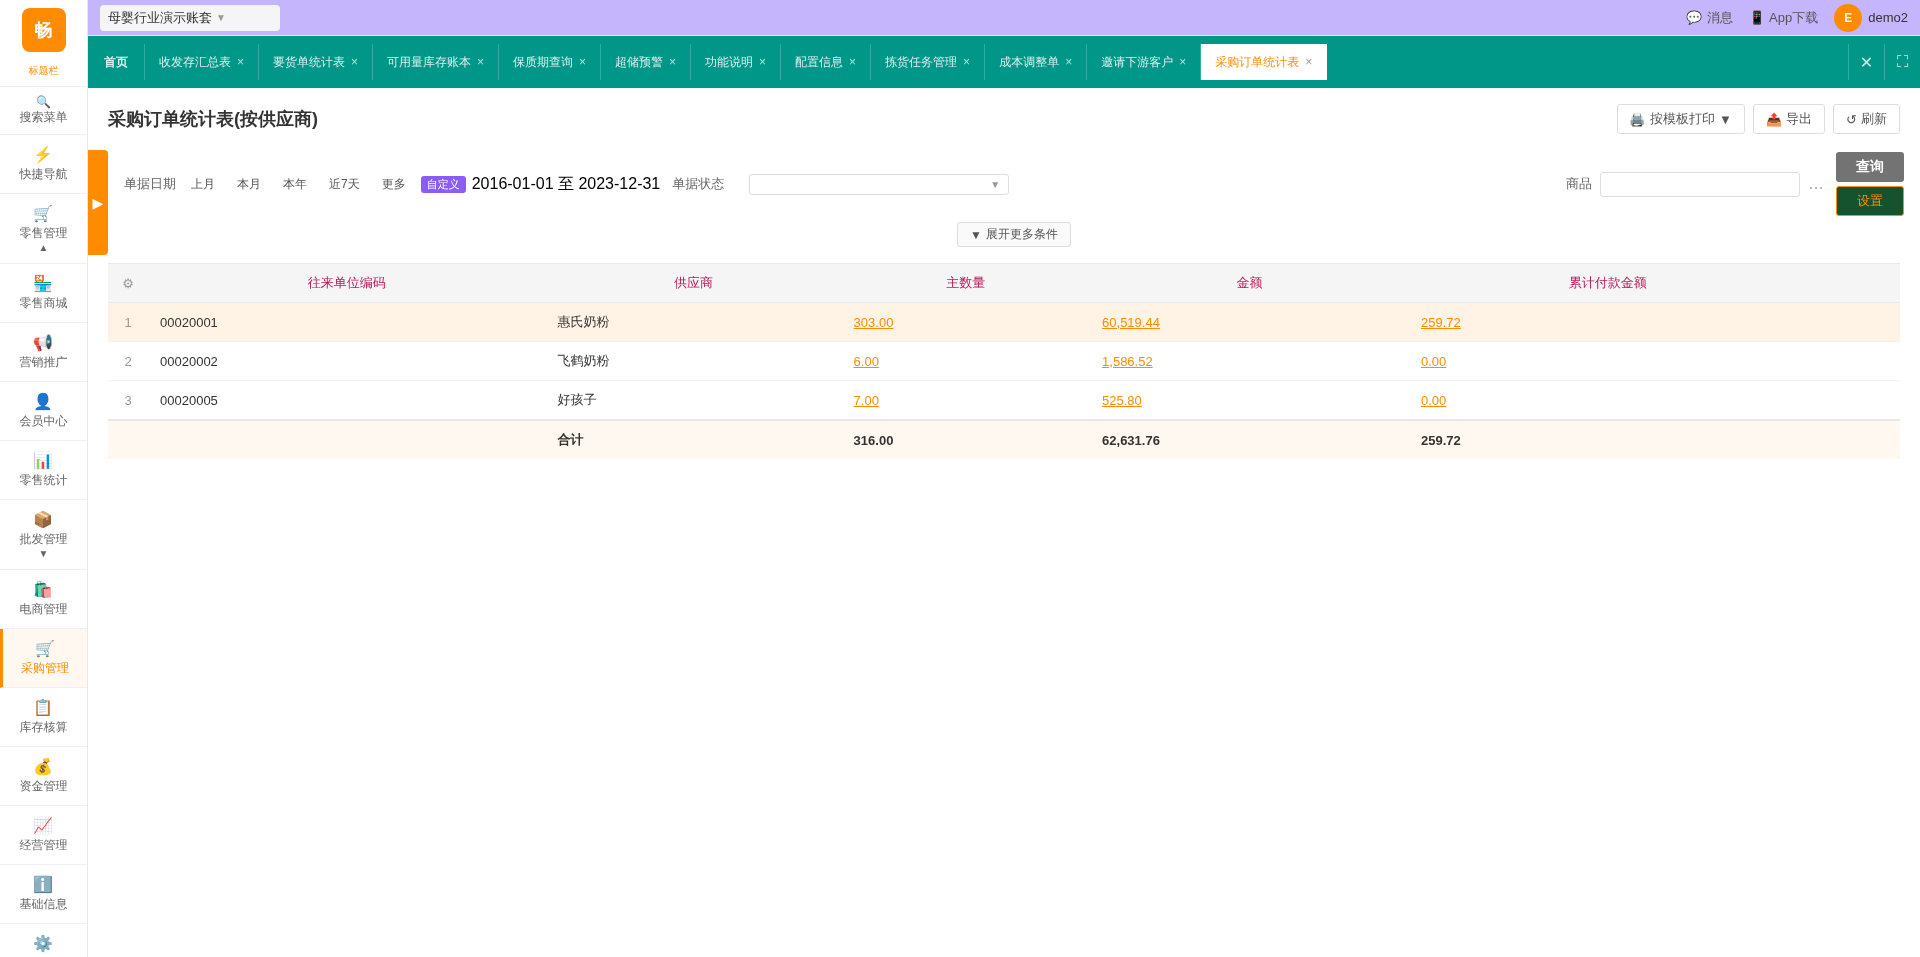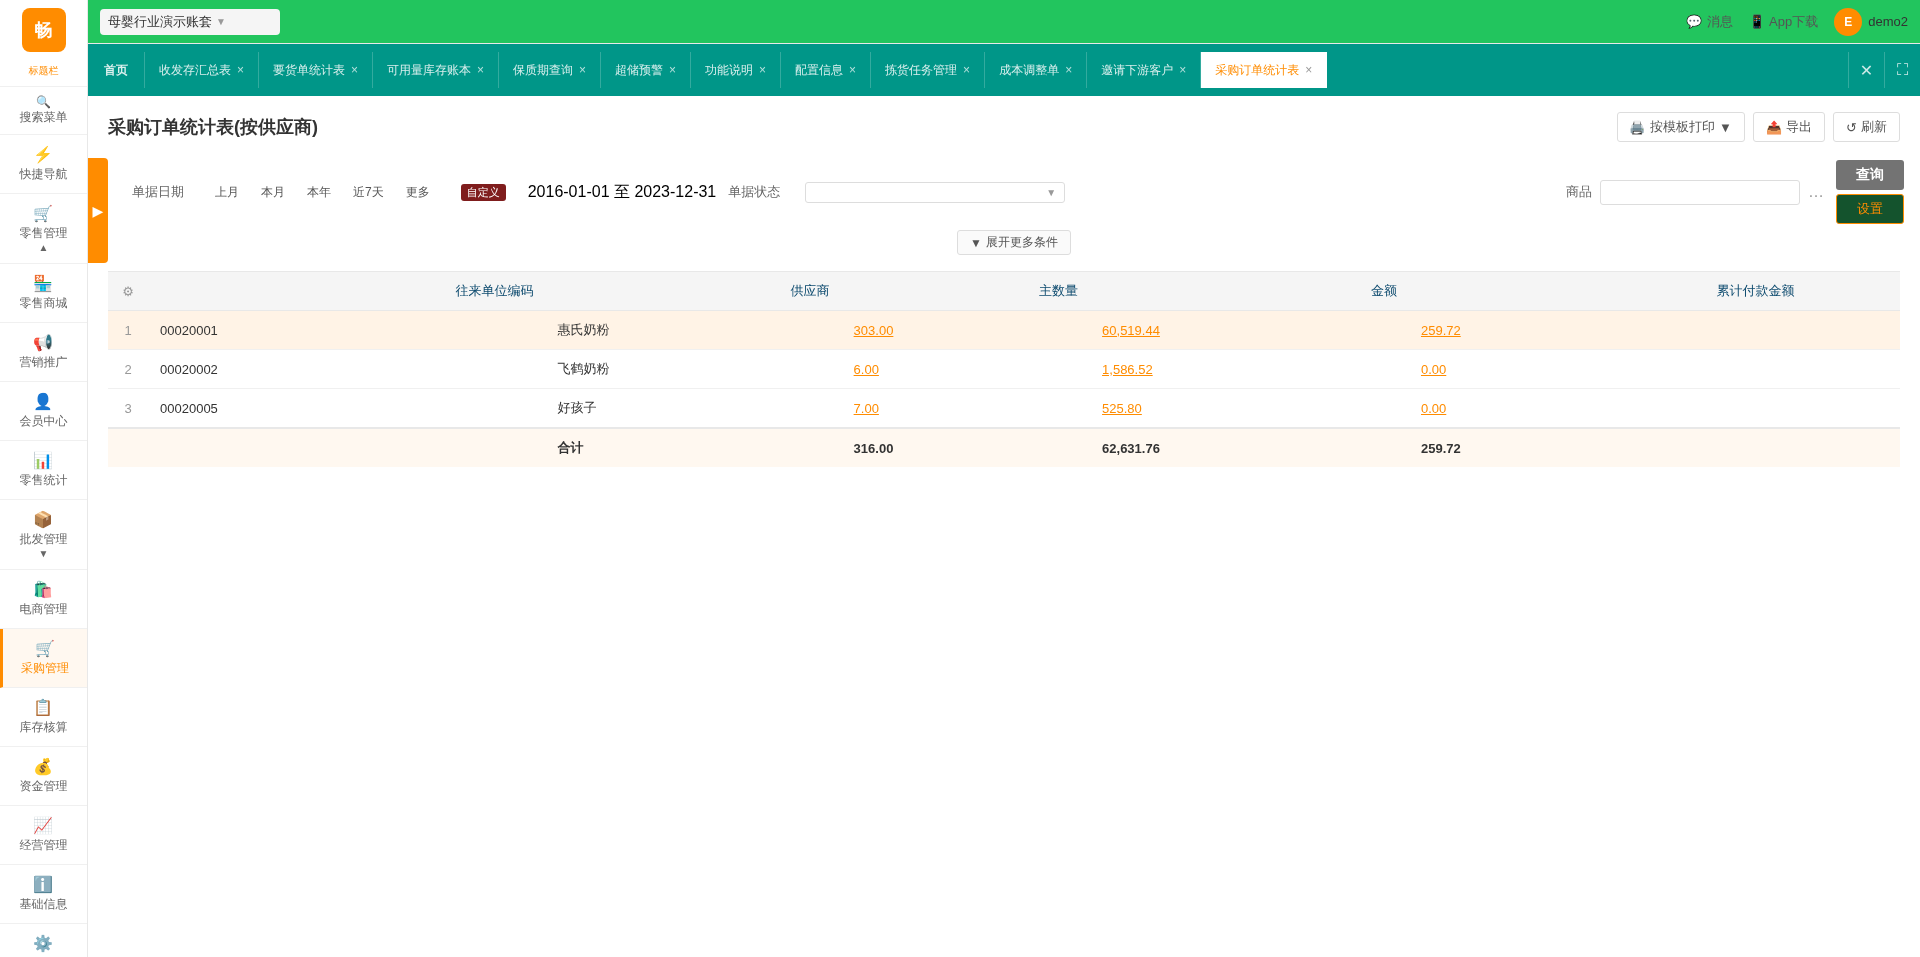--- a/index.html
+++ b/index.html
@@ -13,21 +13,21 @@
     .sidebar-search { width: 100%; padding: 8px 0; display: flex; flex-direction: column; align-items: center; cursor: pointer; color: #666; font-size: 12px; border-bottom: 1px solid #f0f0f0; }
     .sidebar-nav-item { width: 100%; padding: 10px 0; display: flex; flex-direction: column; align-items: center; cursor: pointer; color: #666; font-size: 12px; border-bottom: 1px solid #f0f0f0; position: relative; }
     .sidebar-nav-item.active { color: #ff8c00; background: #fff8f0; border-left: 3px solid #ff8c00; }
     .sidebar-nav-item .icon { font-size: 16px; margin-bottom: 2px; }
     .sidebar-nav-item .arrow { font-size: 10px; }
 
     
     .main-area { flex: 1; display: flex; flex-direction: column; height: 957px; overflow: hidden; }
 
     
-    .topbar { height: 44px; background: #22c55e; border-bottom: 1px solid #e8e8e8; display: flex; align-items: center; padding: 0 12px; gap: 16px; }
+    .topbar { height: 36px; background: #c4b5fd; border-bottom: 1px solid #e8e8e8; display: flex; align-items: center; padding: 0 12px; gap: 16px; }
     .workspace-selector { display: flex; align-items: center; gap: 4px; padding: 4px 8px; background: #f5f5f5; border-radius: 4px; cursor: pointer; font-size: 13px; color: #333; min-width: 180px; }
     .workspace-selector .arrow { color: #999; font-size: 10px; }
     .topbar-right { margin-left: auto; display: flex; align-items: center; gap: 16px; }
     .topbar-icon-btn { display: flex; align-items: center; gap: 4px; cursor: pointer; color: #555; font-size: 13px; }
     .user-avatar { width: 28px; height: 28px; border-radius: 50%; background: #ff8c00; display: flex; align-items: center; justify-content: center; color: white; font-size: 12px; font-weight: bold; }
     .user-name { font-size: 13px; color: #333; cursor: pointer; }
 
     
     .tabbar { height: 52px; background: #009688; display: flex; align-items: center; padding: 0 0; overflow: hidden; }
     .tab-item { height: 36px; display: flex; align-items: center; padding: 0 14px; cursor: pointer; color: rgba(255,255,255,0.85); font-size: 12px; white-space: nowrap; border-right: 1px solid rgba(255,255,255,0.2); position: relative; }
@@ -43,38 +43,38 @@
     .content { flex: 1; background: #fff; overflow-y: auto; padding: 0; }
 
     
     .page-header { padding: 16px 20px 8px; display: flex; align-items: center; justify-content: space-between; }
     .page-title { font-size: 18px; font-weight: bold; color: #333; }
     .page-actions { display: flex; align-items: center; gap: 8px; }
     .btn-print { display: flex; align-items: center; gap: 4px; border: 1px solid #ddd; background: #fff; padding: 5px 12px; border-radius: 3px; cursor: pointer; font-size: 13px; color: #555; }
     .btn-export { display: flex; align-items: center; gap: 4px; border: 1px solid #ddd; background: #fff; padding: 5px 12px; border-radius: 3px; cursor: pointer; font-size: 13px; color: #555; }
     .btn-refresh { display: flex; align-items: center; gap: 4px; border: 1px solid #ddd; background: #fff; padding: 5px 12px; border-radius: 3px; cursor: pointer; font-size: 13px; color: #555; }
     .filter-row { display: flex; align-items: center; gap: 12px; flex-wrap: wrap; }
-    .filter-group { display: flex; align-items: center; gap: 22px; margin-left: 8px; }
+    .filter-group { display: flex; align-items: center; gap: 6px; }
     .filter-label { color: #666; font-size: 13px; white-space: nowrap; }
     .filter-quick-btns { display: flex; gap: 4px; }
     .filter-quick-btn { padding: 2px 8px; border-radius: 3px; cursor: pointer; font-size: 12px; border: 1px solid transparent; color: #555; }
-    .filter-custom-tag { background: #7f1d1d; color: #fff; padding: 1px 6px; border-radius: 3px; font-size: 11px; }
+    .filter-custom-tag { background: #8b5cf6; color: #fff; padding: 1px 6px; border-radius: 3px; font-size: 11px; }
     .filter-select { display: flex; align-items: center; border: 1px solid #ddd; border-radius: 3px; padding: 4px 8px; min-width: 160px; cursor: pointer; background: #fff; font-size: 13px; color: #333; position: relative; }
     .filter-select .arrow { margin-left: auto; color: #999; font-size: 10px; }
     .filter-input { border: 1px solid #ddd; border-radius: 3px; padding: 4px 8px; font-size: 13px; color: #333; min-width: 160px; }
     .btn-query { background: #737373; color: #fff; border: none; padding: 6px 20px; border-radius: 3px; cursor: pointer; font-size: 14px; font-weight: bold; }
     .btn-settings { background: #14532d; color: #ff8c00; border: 1px solid #ff8c00; padding: 5px 12px; border-radius: 3px; cursor: pointer; font-size: 13px; }
     .expand-row { display: flex; justify-content: center; padding: 6px 0; }
     .expand-btn { display: flex; align-items: center; gap: 4px; font-size: 12px; color: #555; cursor: pointer; border: 1px solid #ddd; padding: 3px 12px; border-radius: 3px; background: #fafafa; }
 
     
     .table-container { padding: 0 20px; }
     table { width: 100%; border-collapse: collapse; }
     thead tr { background: #f5f5f5; }
-    thead th { padding: 10px 12px; text-align: right; font-weight: normal; font-size: 13px; color: #0c4a6e; border-bottom: 1px solid #e8e8e8; border-top: 1px solid #e8e8e8; }
+    thead th { padding: 10px 12px; text-align: center; font-weight: normal; font-size: 13px; color: #be185d; border-bottom: 1px solid #e8e8e8; border-top: 1px solid #e8e8e8; }
     thead th:first-child { width: 40px; text-align: center; }
     tbody tr { border-bottom: 1px solid #f0f0f0; }
     tbody tr.row-selected { background: #fff3e6; }
     tbody td { padding: 10px 12px; font-size: 13px; color: #333; }
     tbody td.num-col { text-align: center; color: #999; }
     tbody td.link { color: #ff8c00; text-decoration: underline; cursor: pointer; }
     .col-settings { width: 40px; text-align: center; color: #999; cursor: pointer; }
 
     
     .table-footer { background: #fff8f0; border-top: 2px solid #e8e8e8; }

